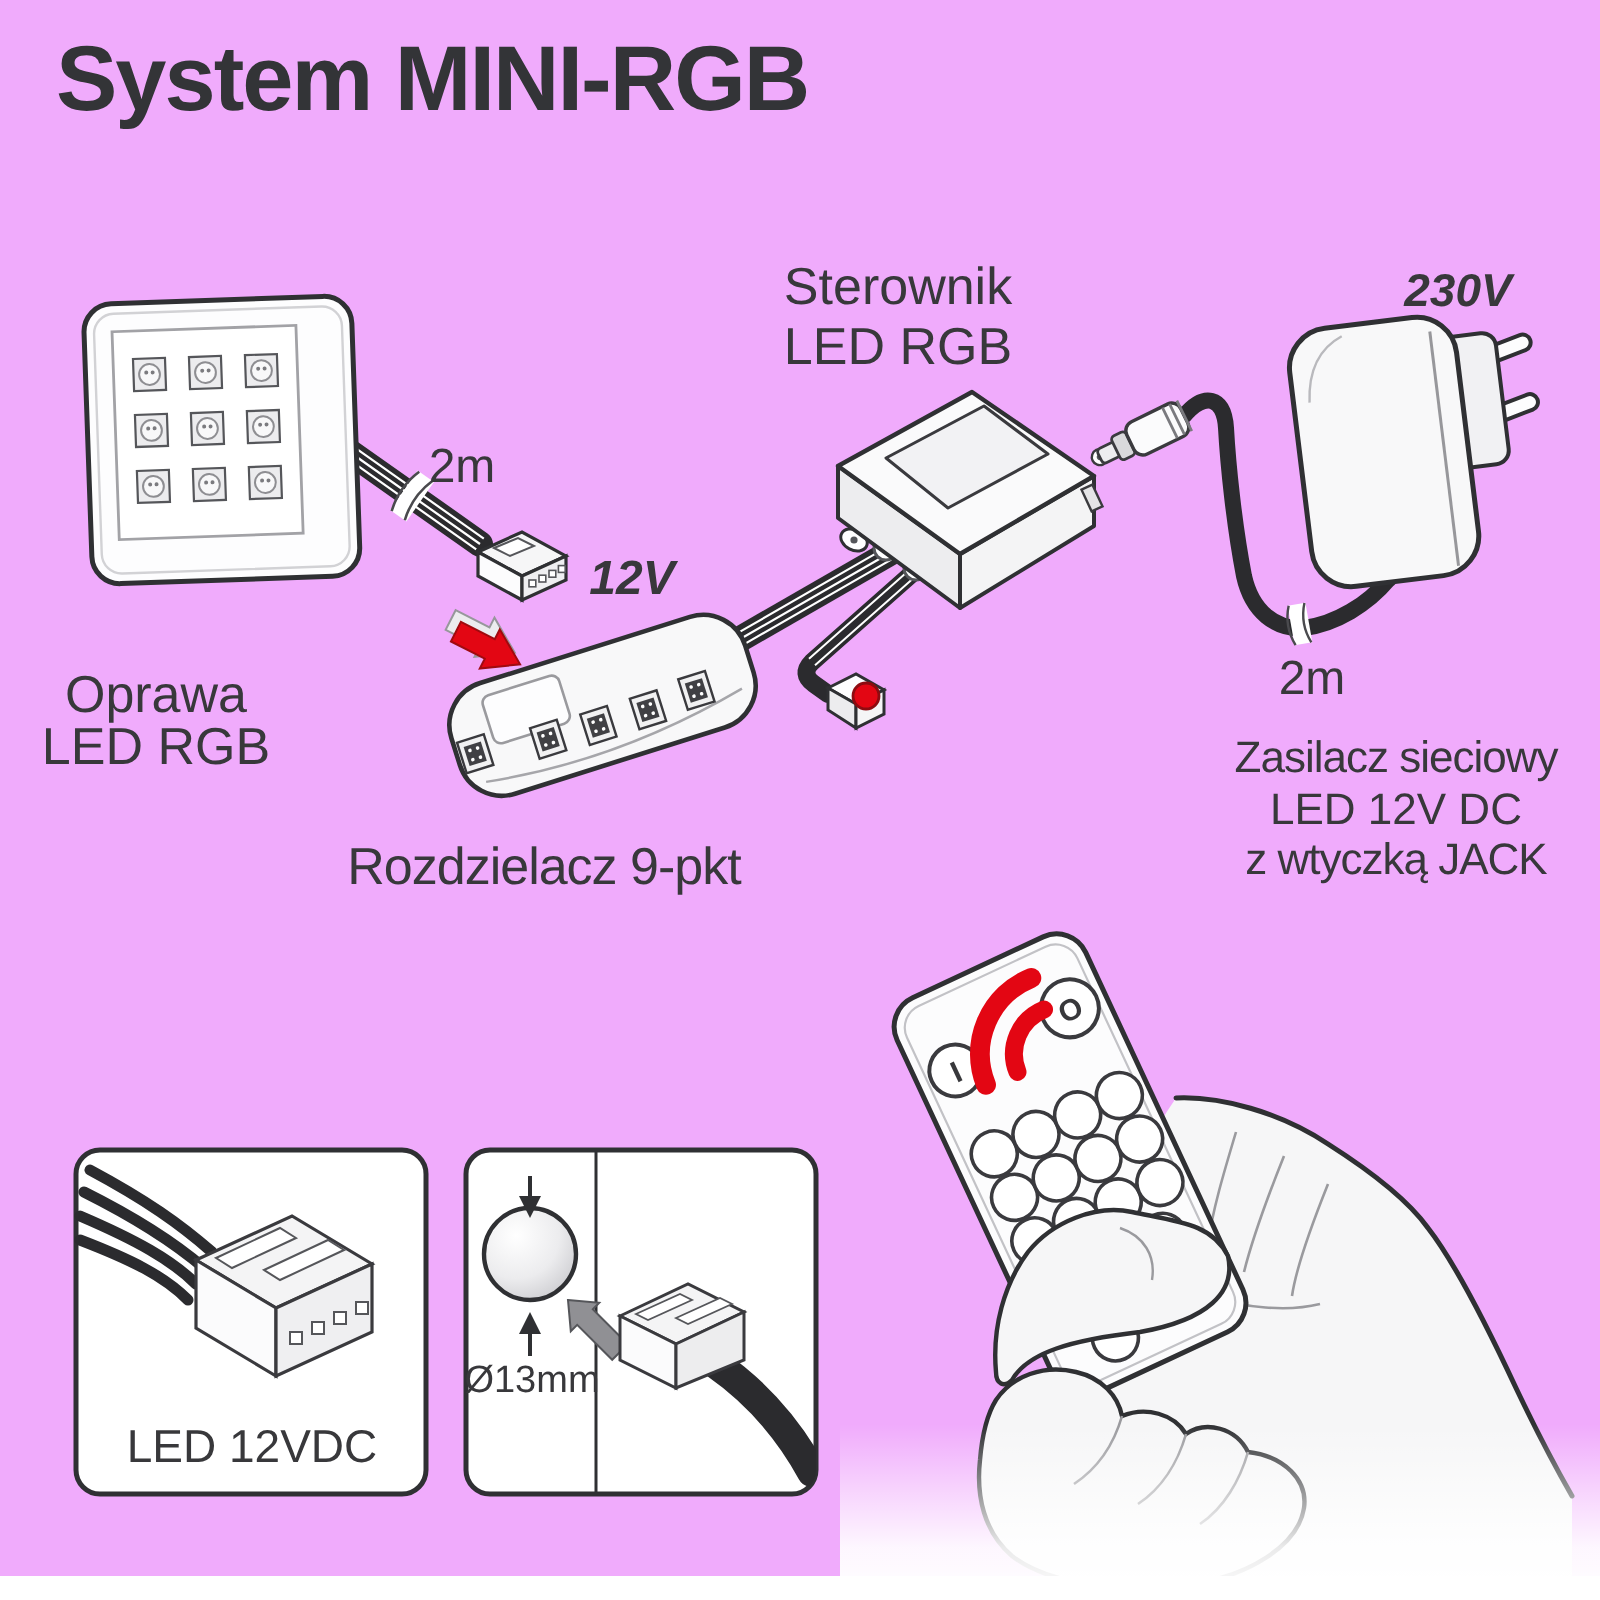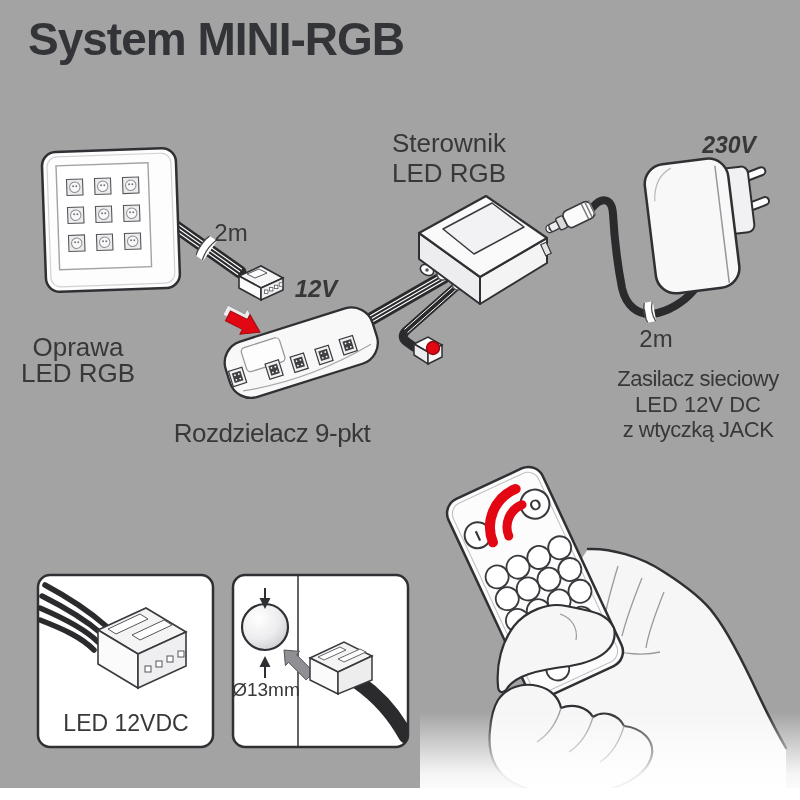--- a/index.html
+++ b/index.html
@@ -1,16 +1,16 @@
 <!DOCTYPE html>
 <html><head>
 <meta charset="utf-8">
 <style>
   html,body{margin:0;padding:0;background:#fff;}
-  .stage{position:relative;width:800px;height:788px;background:#a3a3a3;overflow:hidden;
+  .stage{position:relative;width:800px;height:788px;background:#f0abfc;overflow:hidden;
          font-family:"Liberation Sans",sans-serif;}
   .title{position:absolute;left:28px;top:12px;font-size:46px;font-weight:bold;
          letter-spacing:-1px;color:#333437;}
   svg{position:absolute;left:0;top:0;}
   .t{font-family:"Liberation Sans",sans-serif;fill:#38383b;}
   .ti{font-family:"Liberation Sans",sans-serif;fill:#38383b;font-weight:bold;font-style:italic;}
   .outline{stroke:#2f3033;}
 </style>
 </head>
 <body>

